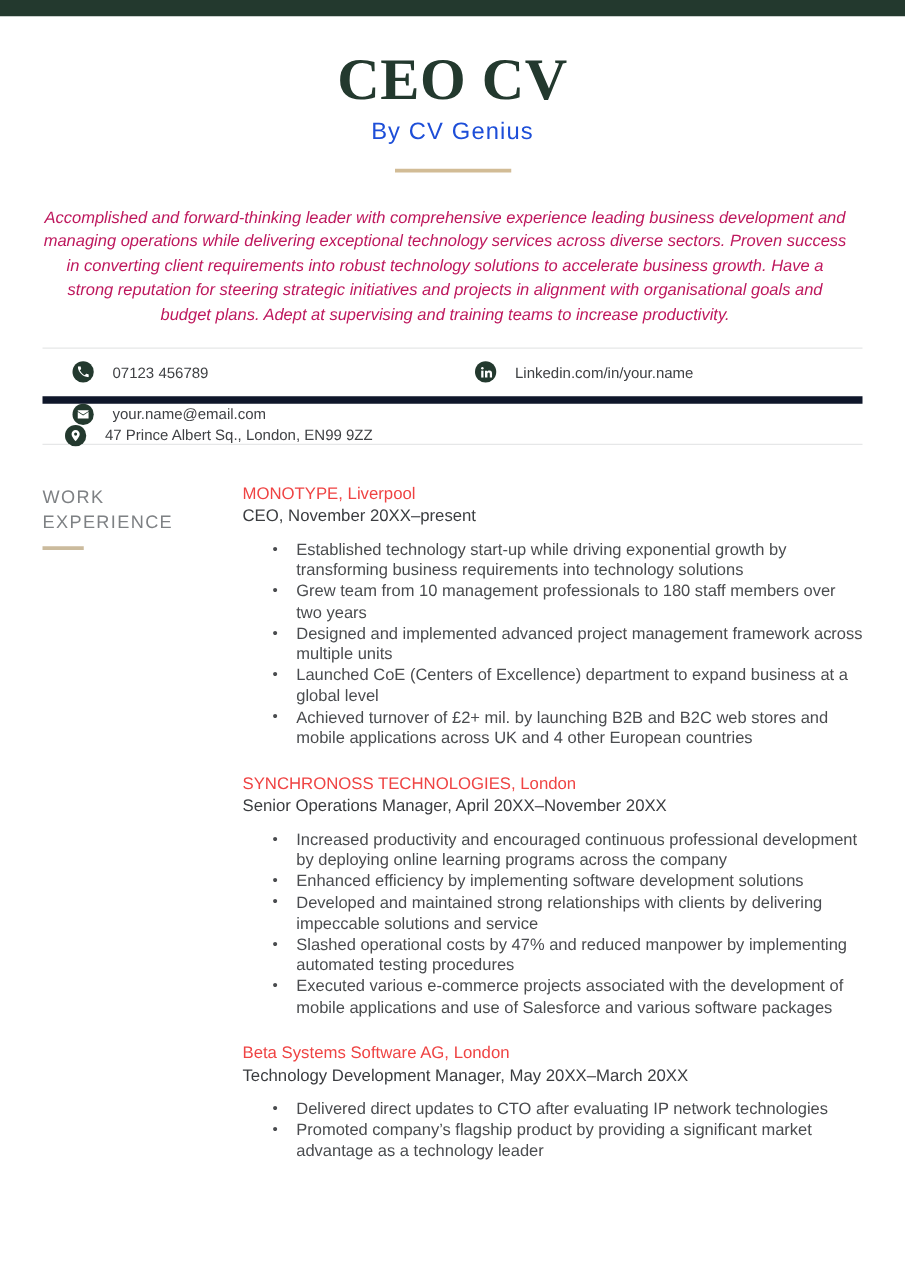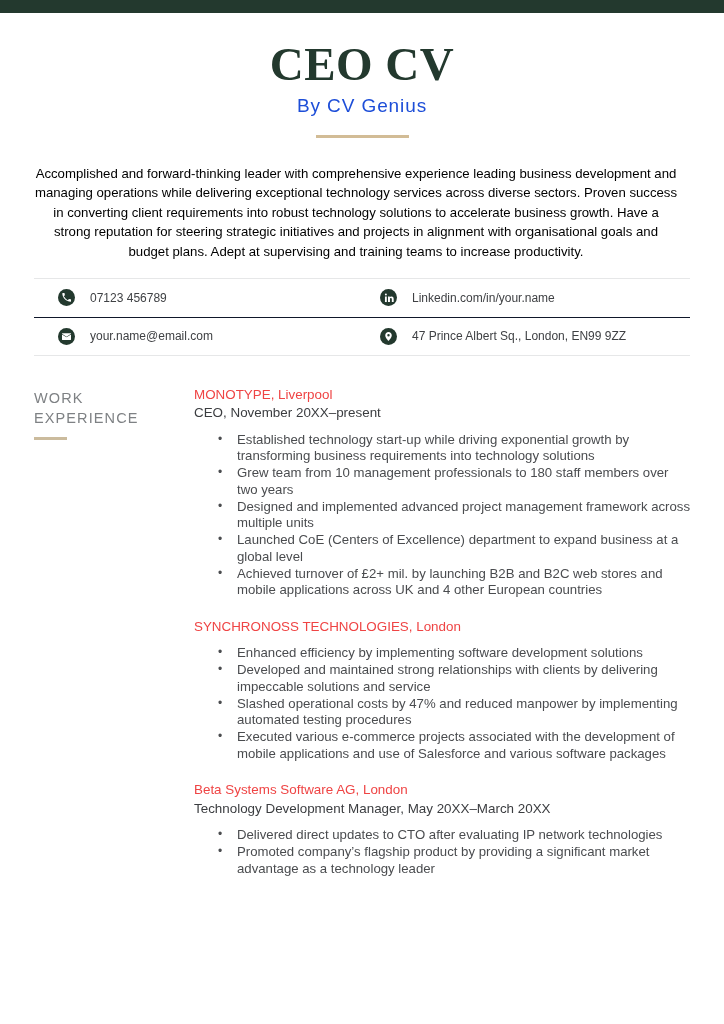--- a/index.html
+++ b/index.html
@@ -59,35 +59,37 @@
     background: #d2bc96;
     margin: 18px auto 0 auto;
   }
 
   
   .summary {
     margin: 26px 46px 0 34px;
     text-align: center;
     font-size: 13.2px;
     line-height: 19.6px;
-    color: #000000;
+    color: #be185d;
+    font-style: italic;
   }
 
   
   .contact-block {
     margin: 16px 34px 0 34px;
     border-top: 1px solid #e6e7e8;
     border-bottom: 1px solid #e6e7e8;
   }
   .contact-row {
     display: flex;
     height: 38px;
   }
   .contact-row + .contact-row {
-    border-top: 1px solid #0f172a;
+    border-top: 6px solid #0f172a;
+    flex-direction: column;
   }
   .contact-cell {
     flex: 1 1 50%;
     display: flex;
     align-items: center;
     padding-left: 24px;
     min-width: 0;
   }
   .contact-cell.right { padding-left: 18px; }
   .ic {
@@ -249,21 +251,23 @@
           <li>Established technology start-up while driving exponential growth by transforming business requirements into technology solutions</li>
           <li>Grew team from 10 management professionals to 180 staff members over two years</li>
           <li>Designed and implemented advanced project management framework across multiple units</li>
           <li>Launched CoE (Centers of Excellence) department to expand business at a global level</li>
           <li>Achieved turnover of £2+ mil. by launching B2B and B2C web stores and mobile applications across UK and 4 other European countries</li>
         </ul>
       </div>
 
       <div class="job">
         <div class="job-company">SYNCHRONOSS TECHNOLOGIES, London</div>
+        <div class="job-role">Senior Operations Manager, April 20XX–November 20XX</div>
         <ul class="bullets">
+          <li>Increased productivity and encouraged continuous professional development by deploying online learning programs across the company</li>
           <li>Enhanced efficiency by implementing software development solutions</li>
           <li>Developed and maintained strong relationships with clients by delivering impeccable solutions and service</li>
           <li>Slashed operational costs by 47% and reduced manpower by implementing automated testing procedures</li>
           <li>Executed various e-commerce projects associated with the development of mobile applications and use of Salesforce and various software packages</li>
         </ul>
       </div>
 
       <div class="job">
         <div class="job-company">Beta Systems Software AG, London</div>
         <div class="job-role">Technology Development Manager, May 20XX–March 20XX</div>

